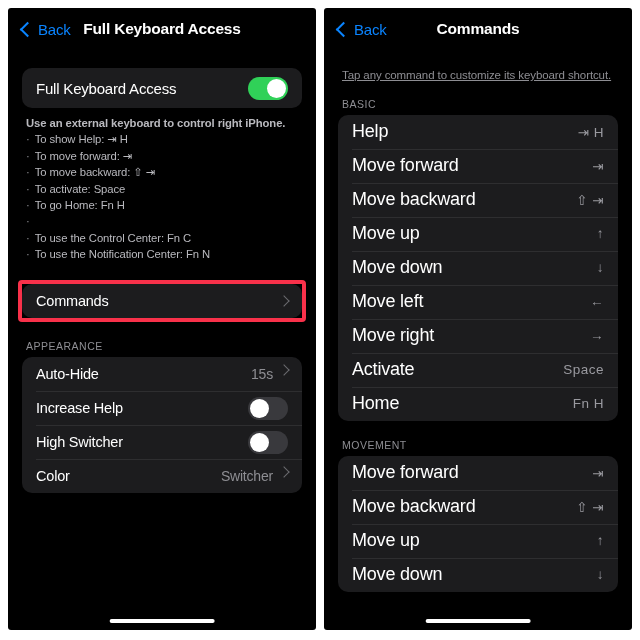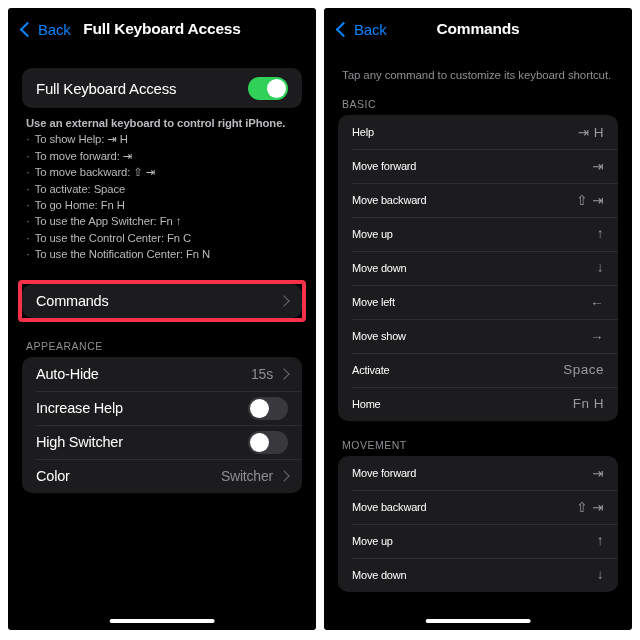--- a/index.html
+++ b/index.html
@@ -26,51 +26,51 @@
 
   
   .screen{flex:1 1 auto;position:relative;overflow:hidden;padding:0 14px;box-sizing:border-box;}
 
   .card{background:#1c1c1e;border-radius:10px;overflow:hidden;}
   .row{display:flex;align-items:center;justify-content:space-between;
        padding:0 14px;height:34px;box-sizing:border-box;position:relative;}
   .row + .row::before{content:"";position:absolute;left:14px;right:0;top:0;height:1px;
                       background:#2e2e30;}
   .row-label{color:#ffffff;font-size:14.5px;letter-spacing:-0.2px;white-space:nowrap;}
-  .row-right{display:flex;align-items:center;gap:7px;}
+  .row-right{display:flex;gap:7px;}
   .row-value{color:#8e8e93;font-size:14px;letter-spacing:-0.2px;}
   .chev{width:7px;height:7px;border-right:1.9px solid #6b6b70;border-bottom:1.9px solid #6b6b70;
         transform:rotate(-45deg);}
 
   
   .toggle{width:40px;height:23px;border-radius:12px;position:relative;flex:0 0 auto;}
   .toggle.on{background:#30d158;}
   .toggle.off{background:#39393d;}
   .knob{position:absolute;top:2px;width:19px;height:19px;border-radius:50%;background:#ffffff;}
   .toggle.on .knob{right:2px;}
   .toggle.off .knob{left:2px;}
 
   
   .section-hdr{color:#8e8e93;font-size:10.5px;letter-spacing:0.5px;
                padding:0 4px 5px 4px;text-transform:uppercase;}
-  .hint{color:#8e8e93;font-size:11.5px;line-height:1.35;padding:0 4px;letter-spacing:-0.1px;}
+  .hint{color:#8e8e93;font-size:11.5px;line-height:1.35;padding:0 4px;letter-spacing:-0.1px;text-decoration:underline;}
 
   
   .instr{padding:7px 4px 0 4px;}
   .instr-title{color:#b9b9be;font-size:11.3px;font-weight:bold;line-height:1.45;letter-spacing:-0.1px;}
   .instr-item{color:#b9b9be;font-size:11.3px;line-height:1.45;letter-spacing:-0.1px;
               display:flex;gap:5px;}
   .bullet{color:#8e8e93;}
 
   
   .cmd-row{display:flex;align-items:center;justify-content:space-between;
            padding:0 14px;height:34px;box-sizing:border-box;position:relative;}
   .cmd-row + .cmd-row::before{content:"";position:absolute;left:14px;right:0;top:0;height:1px;
                               background:#2e2e30;}
-  .cmd-label{color:#ffffff;font-size:11px;letter-spacing:-0.2px;}
+  .cmd-label{color:#ffffff;font-size:18px;letter-spacing:-0.2px;}
   .cmd-key{color:#9a9aa0;font-size:13.5px;letter-spacing:0.5px;white-space:nowrap;}
 
   
   .highlight-wrap{position:relative;margin:0 -4px;padding:4px;}
   .highlight-wrap::before{content:"";position:absolute;inset:0;border:4px solid #f8314a;
                           border-radius:4px;pointer-events:none;}
 
   .home-ind{position:absolute;bottom:7px;left:50%;transform:translateX(-50%);
             width:34%;height:4.5px;border-radius:3px;background:#ffffff;}
   .spacer14{height:14px;}
@@ -119,21 +119,20 @@
         <div class="instr-item">
           <span class="bullet">·</span>
           <span>To activate: Space</span>
         </div>
         <div class="instr-item">
           <span class="bullet">·</span>
           <span>To go Home: Fn H</span>
         </div>
         <div class="instr-item">
           <span class="bullet">·</span>
-          <span>To use the App Switcher: Fn ↑</span>
         </div>
         <div class="instr-item">
           <span class="bullet">·</span>
           <span>To use the Control Center: Fn C</span>
         </div>
         <div class="instr-item">
           <span class="bullet">·</span>
           <span>To use the Notification Center: Fn N</span>
         </div>
       </div>
@@ -220,21 +219,21 @@
         </div>
         <div class="cmd-row">
           <span class="cmd-label">Move down</span>
           <span class="cmd-key">↓</span>
         </div>
         <div class="cmd-row">
           <span class="cmd-label">Move left</span>
           <span class="cmd-key">←</span>
         </div>
         <div class="cmd-row">
-          <span class="cmd-label">Move show</span>
+          <span class="cmd-label">Move right</span>
           <span class="cmd-key">→</span>
         </div>
         <div class="cmd-row">
           <span class="cmd-label">Activate</span>
           <span class="cmd-key">Space</span>
         </div>
         <div class="cmd-row">
           <span class="cmd-label">Home</span>
           <span class="cmd-key">Fn H</span>
         </div>

